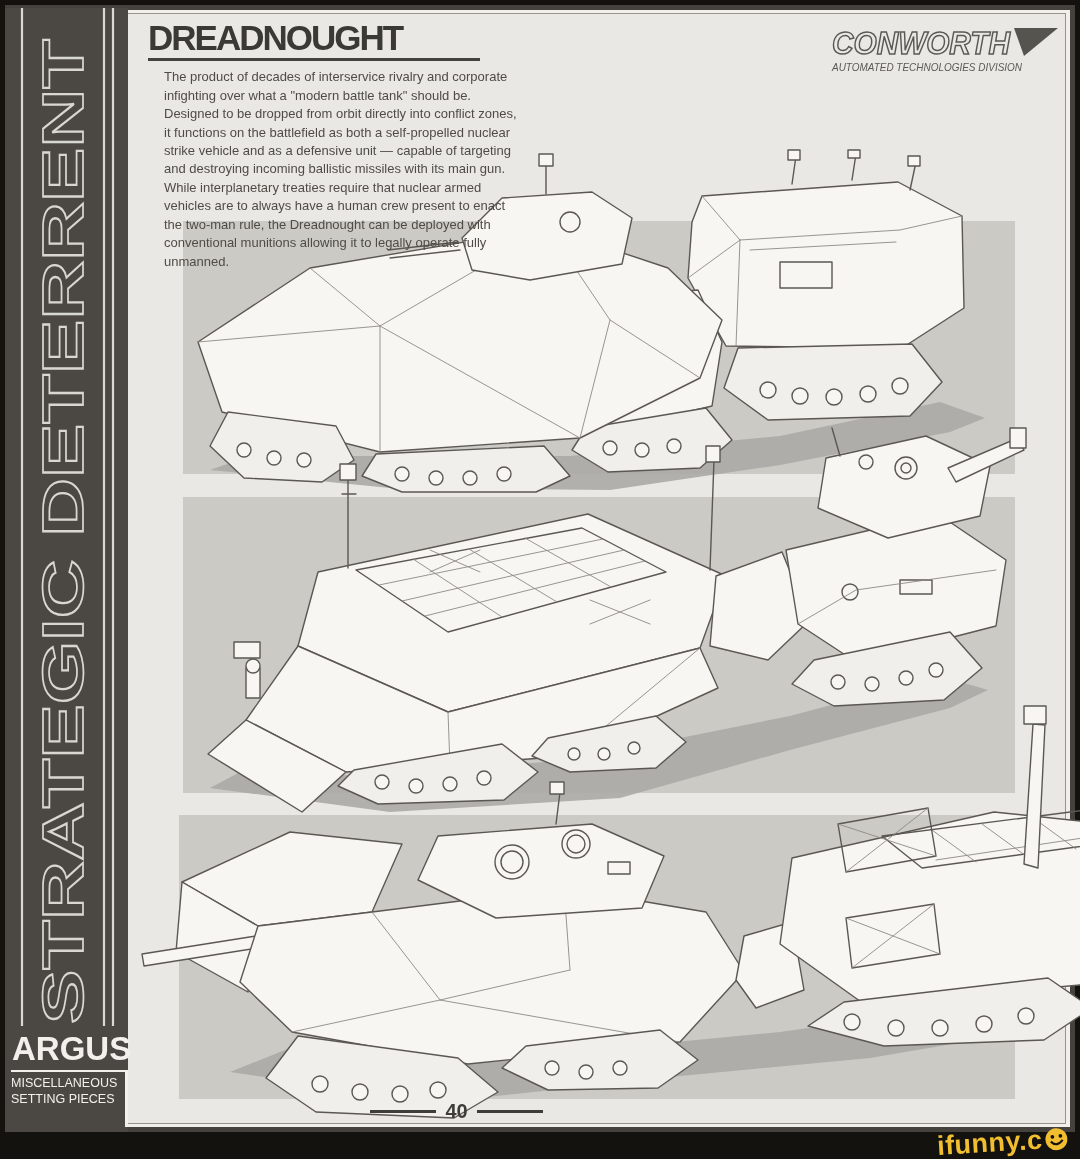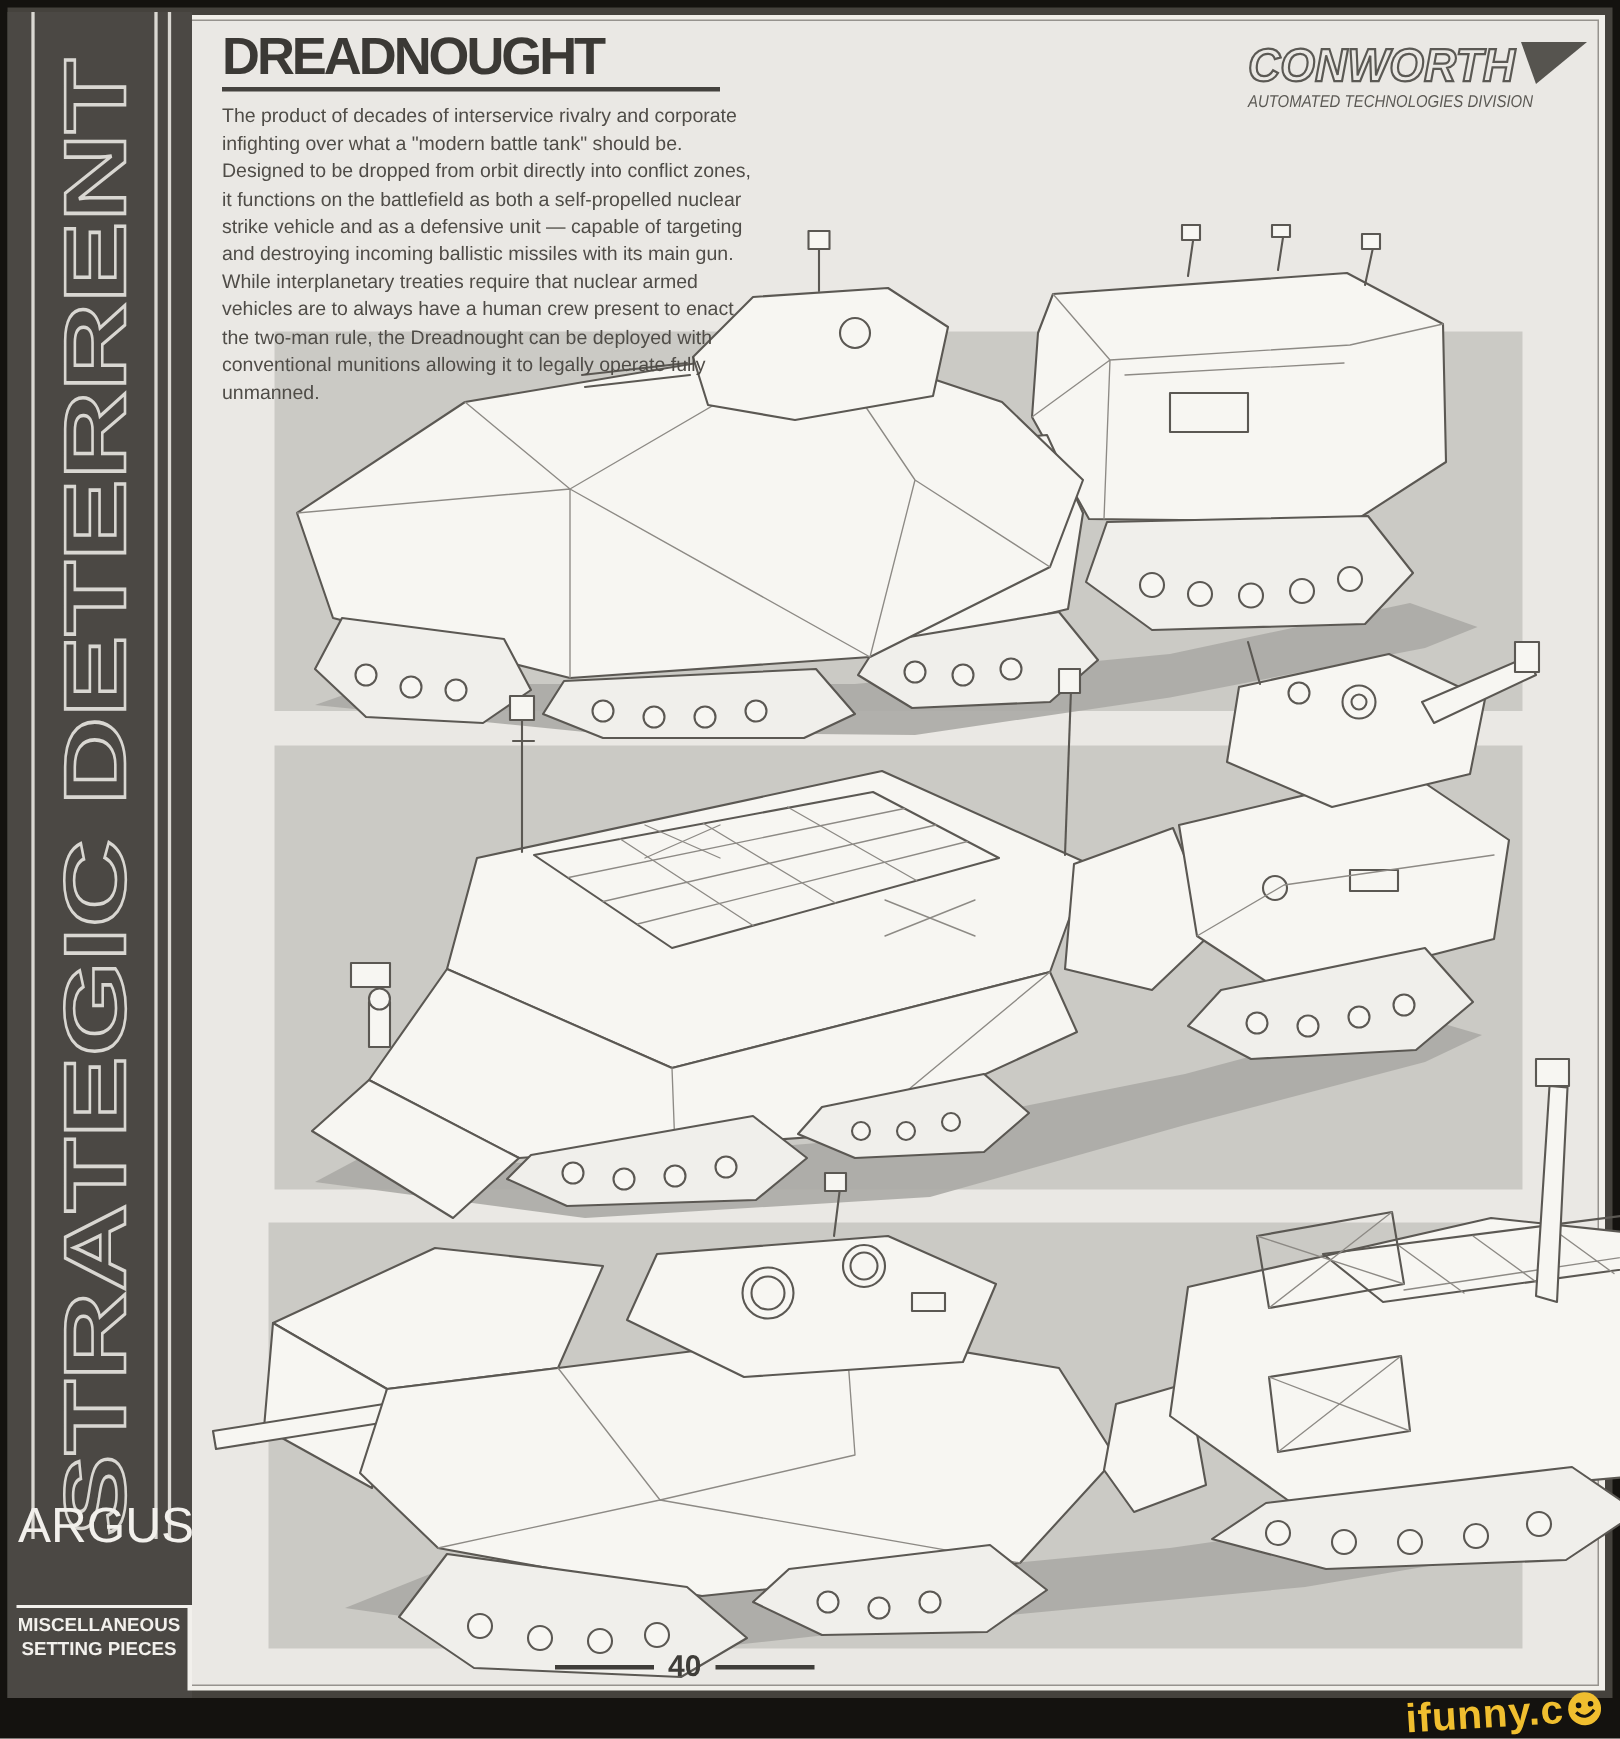--- a/index.html
+++ b/index.html
@@ -20,32 +20,32 @@
   svg.tank{position:absolute;z-index:2;overflow:visible;}
   .tank polygon,.tank path,.tank rect,.tank circle,.tank line{
     fill:#f7f6f2;stroke:#5b5853;stroke-width:1.4;stroke-linejoin:round;stroke-linecap:round;}
   .tank .shadow{fill:#abaaa5;stroke:none;opacity:.9;}
   .tank .trk{fill:#f0efeb;}
   .tank .ln{fill:none;stroke:#8d8a85;stroke-width:.9;}
   .tank .thin{fill:none;}
   
   .strip{position:absolute;left:5px;top:8px;width:123px;height:1124px;background:#4b4844;z-index:3;}
   .strip svg{display:block;}
-  .argus{position:absolute;left:7px;top:990px;font-size:33px;font-weight:normal;color:#f2f0ec;letter-spacing:0px;}
+  .argus{position:absolute;left:7px;top:1022px;font-size:33px;font-weight:bold;color:#f2f0ec;letter-spacing:0px;}
   .misc{position:absolute;left:6px;top:1062px;width:110px;height:52px;
     border-top:2px solid #f2f0ec;border-right:3px solid #f2f0ec;
-    padding:3px 4px 0 0;text-align:center;font-size:12.5px;font-weight:bold;
+    padding:3px 4px 0 0;text-align:left;font-size:12.5px;font-weight:normal;
     line-height:1.28;color:#f2f0ec;}
   
   .head{position:absolute;left:148px;top:22px;width:372px;z-index:4;}
   .title-row{display:flex;align-items:center;gap:7px;}
   .head h1{margin:0;font-size:35px;line-height:.92;font-weight:bold;letter-spacing:-2px;color:#3b3935;}
   .subtitle{padding-top:3px;font-size:11px;font-weight:bold;line-height:1.18;color:#3b3935;letter-spacing:-0.2px;}
   .head-rule{margin-top:4px;width:332px;height:3px;background:#44423e;}
-  .body-text{margin:7px 0 0 0;width:358px;font-size:13px;line-height:1.42;color:#4f4c47;}
+  .body-text{margin:7px 0 0 16px;width:358px;font-size:13px;line-height:1.42;color:#4f4c47;}
   
   svg.logo{position:absolute;left:828px;top:20px;z-index:4;overflow:visible;}
   
   .page-number{position:absolute;left:0;top:1100px;width:913px;display:flex;justify-content:center;
     align-items:center;gap:9px;z-index:4;color:#3f3d39;font-size:20px;font-weight:bold;}
   .pn-line{display:inline-block;width:66px;height:3px;background:#3f3d39;}
   
   .watermark{position:absolute;right:12px;bottom:1px;display:flex;align-items:center;gap:2px;
     transform:rotate(-3.5deg);z-index:5;}
   .watermark .wm-text{font-size:27px;font-weight:bold;color:#f0be2f;letter-spacing:.5px;}

